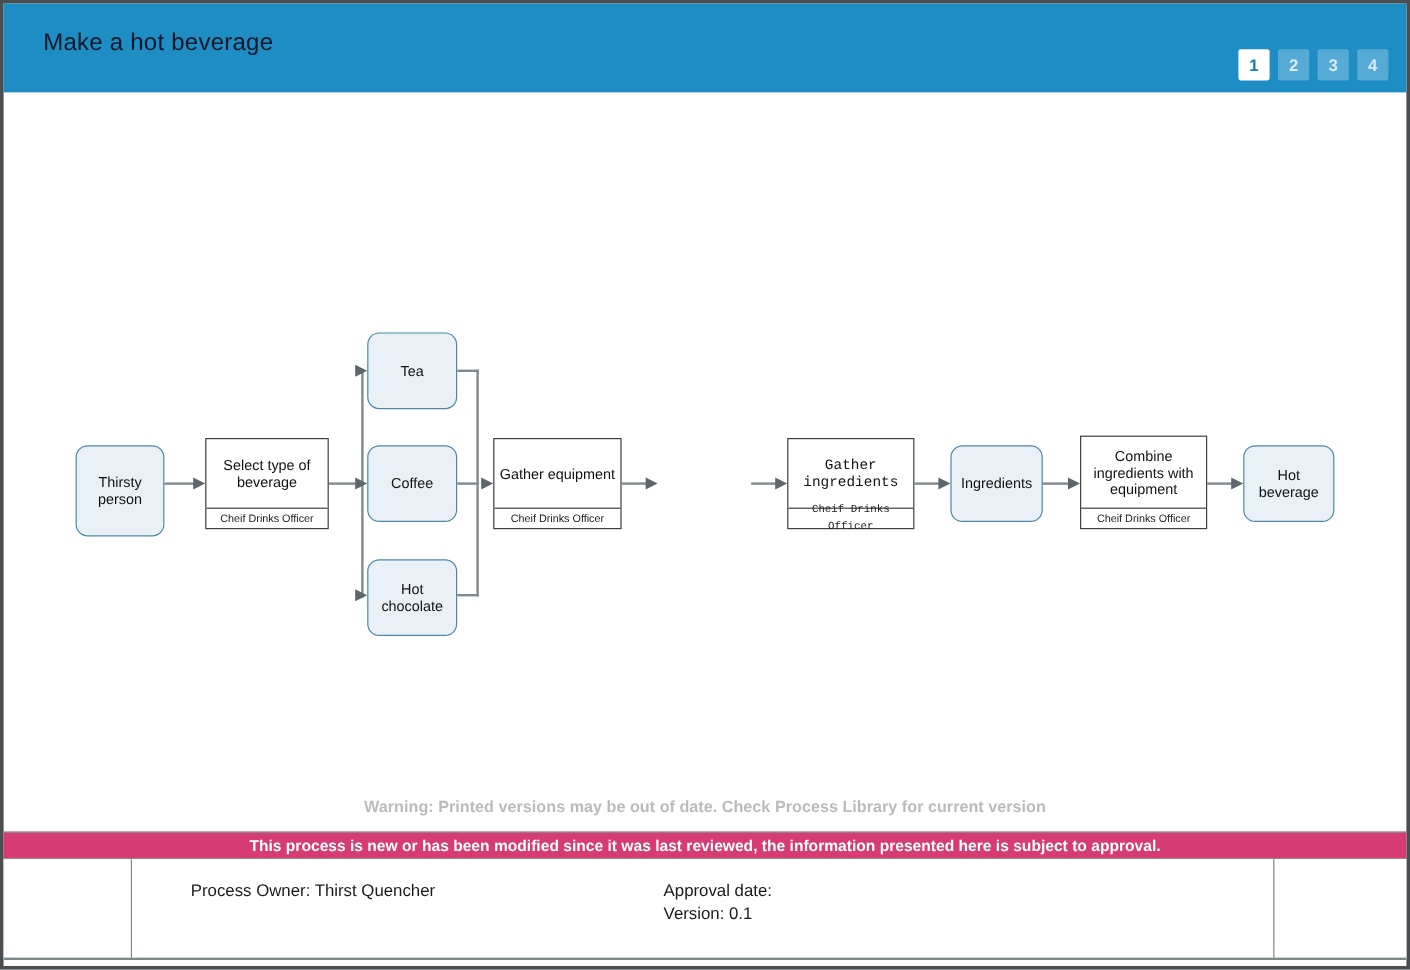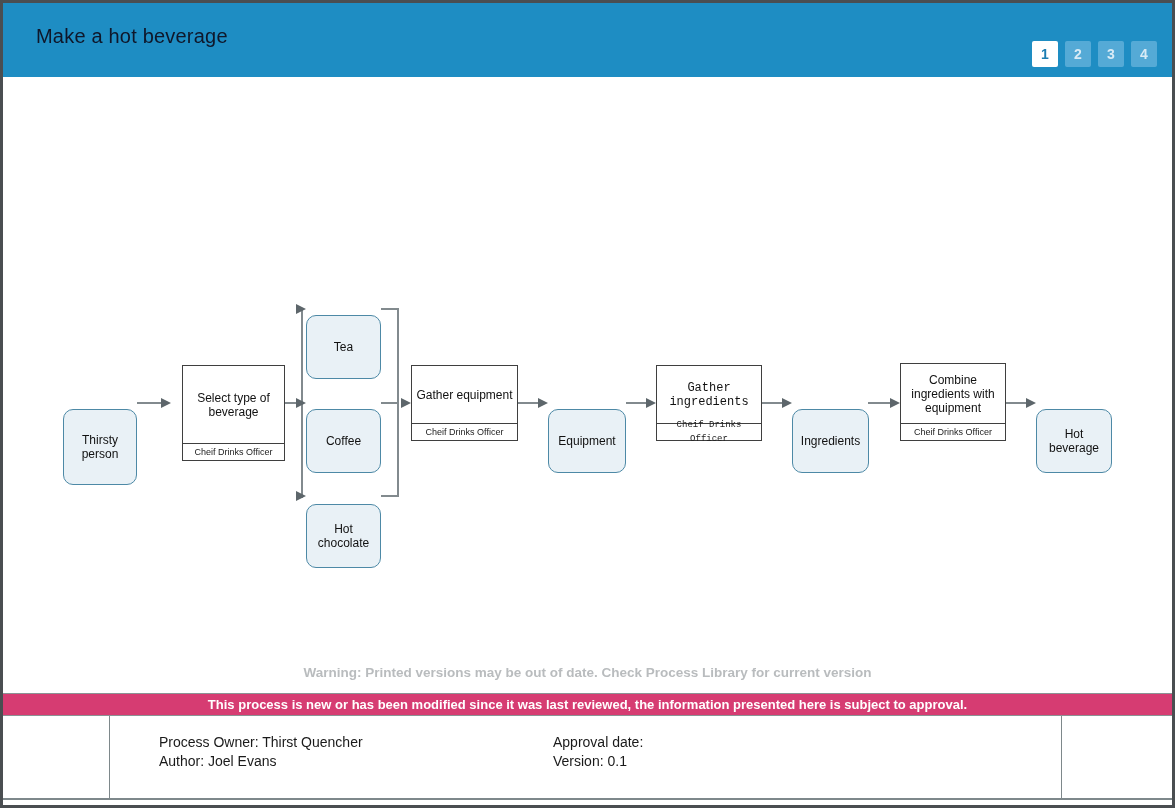--- a/index.html
+++ b/index.html
@@ -23,21 +23,21 @@
   .title{position:absolute;left:33px;top:22px;font-size:20px;color:#0f172a;letter-spacing:.2px;}
   .pagebar{position:absolute;right:15px;top:38px;display:flex;gap:7px;}
   .pagebtn{width:26px;height:26px;background:var(--page-btn);color:#d9ebf6;font-size:14px;font-weight:bold;
            display:flex;align-items:center;justify-content:center;border-radius:2px;cursor:pointer;}
   .pagebtn.active{background:#ffffff;color:#1b7db2;}
 
   
   .canvas{position:absolute;left:0;top:0;width:1169px;height:802px;}
   .node{position:absolute;display:flex;align-items:center;justify-content:center;text-align:center;
         font-size:12px;color:#111;line-height:14px;}
-  .resource{background:var(--node-fill);border:1.5px solid var(--node-border);border-radius:10px;padding:20px 8px;margin-top:38px;}
+  .resource{background:var(--node-fill);border:1.5px solid var(--node-border);border-radius:10px;padding:20px 8px;}
   .activity{background:#fff;border:1px solid #3f3f3f;flex-direction:column;align-items:stretch;padding:0;}
   .activity .main{flex:1;display:flex;align-items:center;justify-content:center;text-align:center;padding:2px 3px;line-height:14px;}
   .activity .role{height:17px;border-top:1px solid #3f3f3f;display:flex;align-items:center;justify-content:center;
                   font-size:9px;color:#222;}
   .hline{position:absolute;height:2px;background:var(--line);}
   .vline{position:absolute;width:2px;background:var(--line);}
   .arrow-right{position:absolute;width:0;height:0;border-top:5px solid transparent;border-bottom:5px solid transparent;
                border-left:10px solid var(--arrow);}
 
   
@@ -98,37 +98,36 @@
     <div class="arrow-right" style="left:779px;top:395px;"></div>
 
     <div class="hline" style="left:865px;top:399px;width:24px;"></div>
     <div class="arrow-right" style="left:887px;top:395px;"></div>
 
     <div class="hline" style="left:1003px;top:399px;width:22px;"></div>
     <div class="arrow-right" style="left:1023px;top:395px;"></div>
 
     <div class="node resource" style="left:60px;top:368px;width:74px;height:76px;">Thirsty person</div>
 
-    <div class="node activity" style="left:179px;top:362px;width:103px;height:96px;">
+    <div class="node activity" style="left:168px;top:362px;width:103px;height:76px;">
       <div class="main">Select type of beverage</div>
       <div class="role">Cheif Drinks Officer</div>
     </div>
 
     <div class="node resource" style="left:303px;top:274px;width:75px;height:64px;">Tea</div>
 
     <div class="node resource" style="left:303px;top:368px;width:75px;height:64px;">Coffee</div>
 
     <div class="node resource" style="left:303px;top:463px;width:75px;height:64px;">Hot chocolate</div>
 
     <div class="node activity" style="left:408px;top:362px;width:107px;height:76px;">
       <div class="main">Gather equipment</div>
       <div class="role">Cheif Drinks Officer</div>
     </div>
 
-    <div class="node resource" style="left:545px;top:368px;width:78px;height:64px;">Equipment</div>
 
     <div class="node activity" style="left:653px;top:362px;width:106px;height:76px;font-family:Liberation Mono, monospace;">
       <div class="main">Gather ingredients</div>
       <div class="role">Cheif Drinks Officer</div>
     </div>
 
     <div class="node resource" style="left:789px;top:368px;width:77px;height:64px;">Ingredients</div>
 
     <div class="node activity" style="left:897px;top:360px;width:106px;height:78px;">
       <div class="main">Combine ingredients with equipment</div>
@@ -139,21 +138,20 @@
   </div>
 
   <div class="warning">Warning: Printed versions may be out of date. Check Process Library for current version</div>
   <div class="banner">This process is new or has been modified since it was last reviewed, the information presented here is subject to approval.</div>
 
   <div class="footer">
     <div class="fcell left"></div>
     <div class="fcell mid">
       <div class="meta col1">
         <div>Process Owner: Thirst Quencher</div>
-        <div>Author: Joel Evans</div>
       </div>
       <div class="meta col2">
         <div>Approval date:</div>
         <div>Version: 0.1</div>
       </div>
     </div>
     <div class="fcell right"></div>
   </div>
 
 </div>

